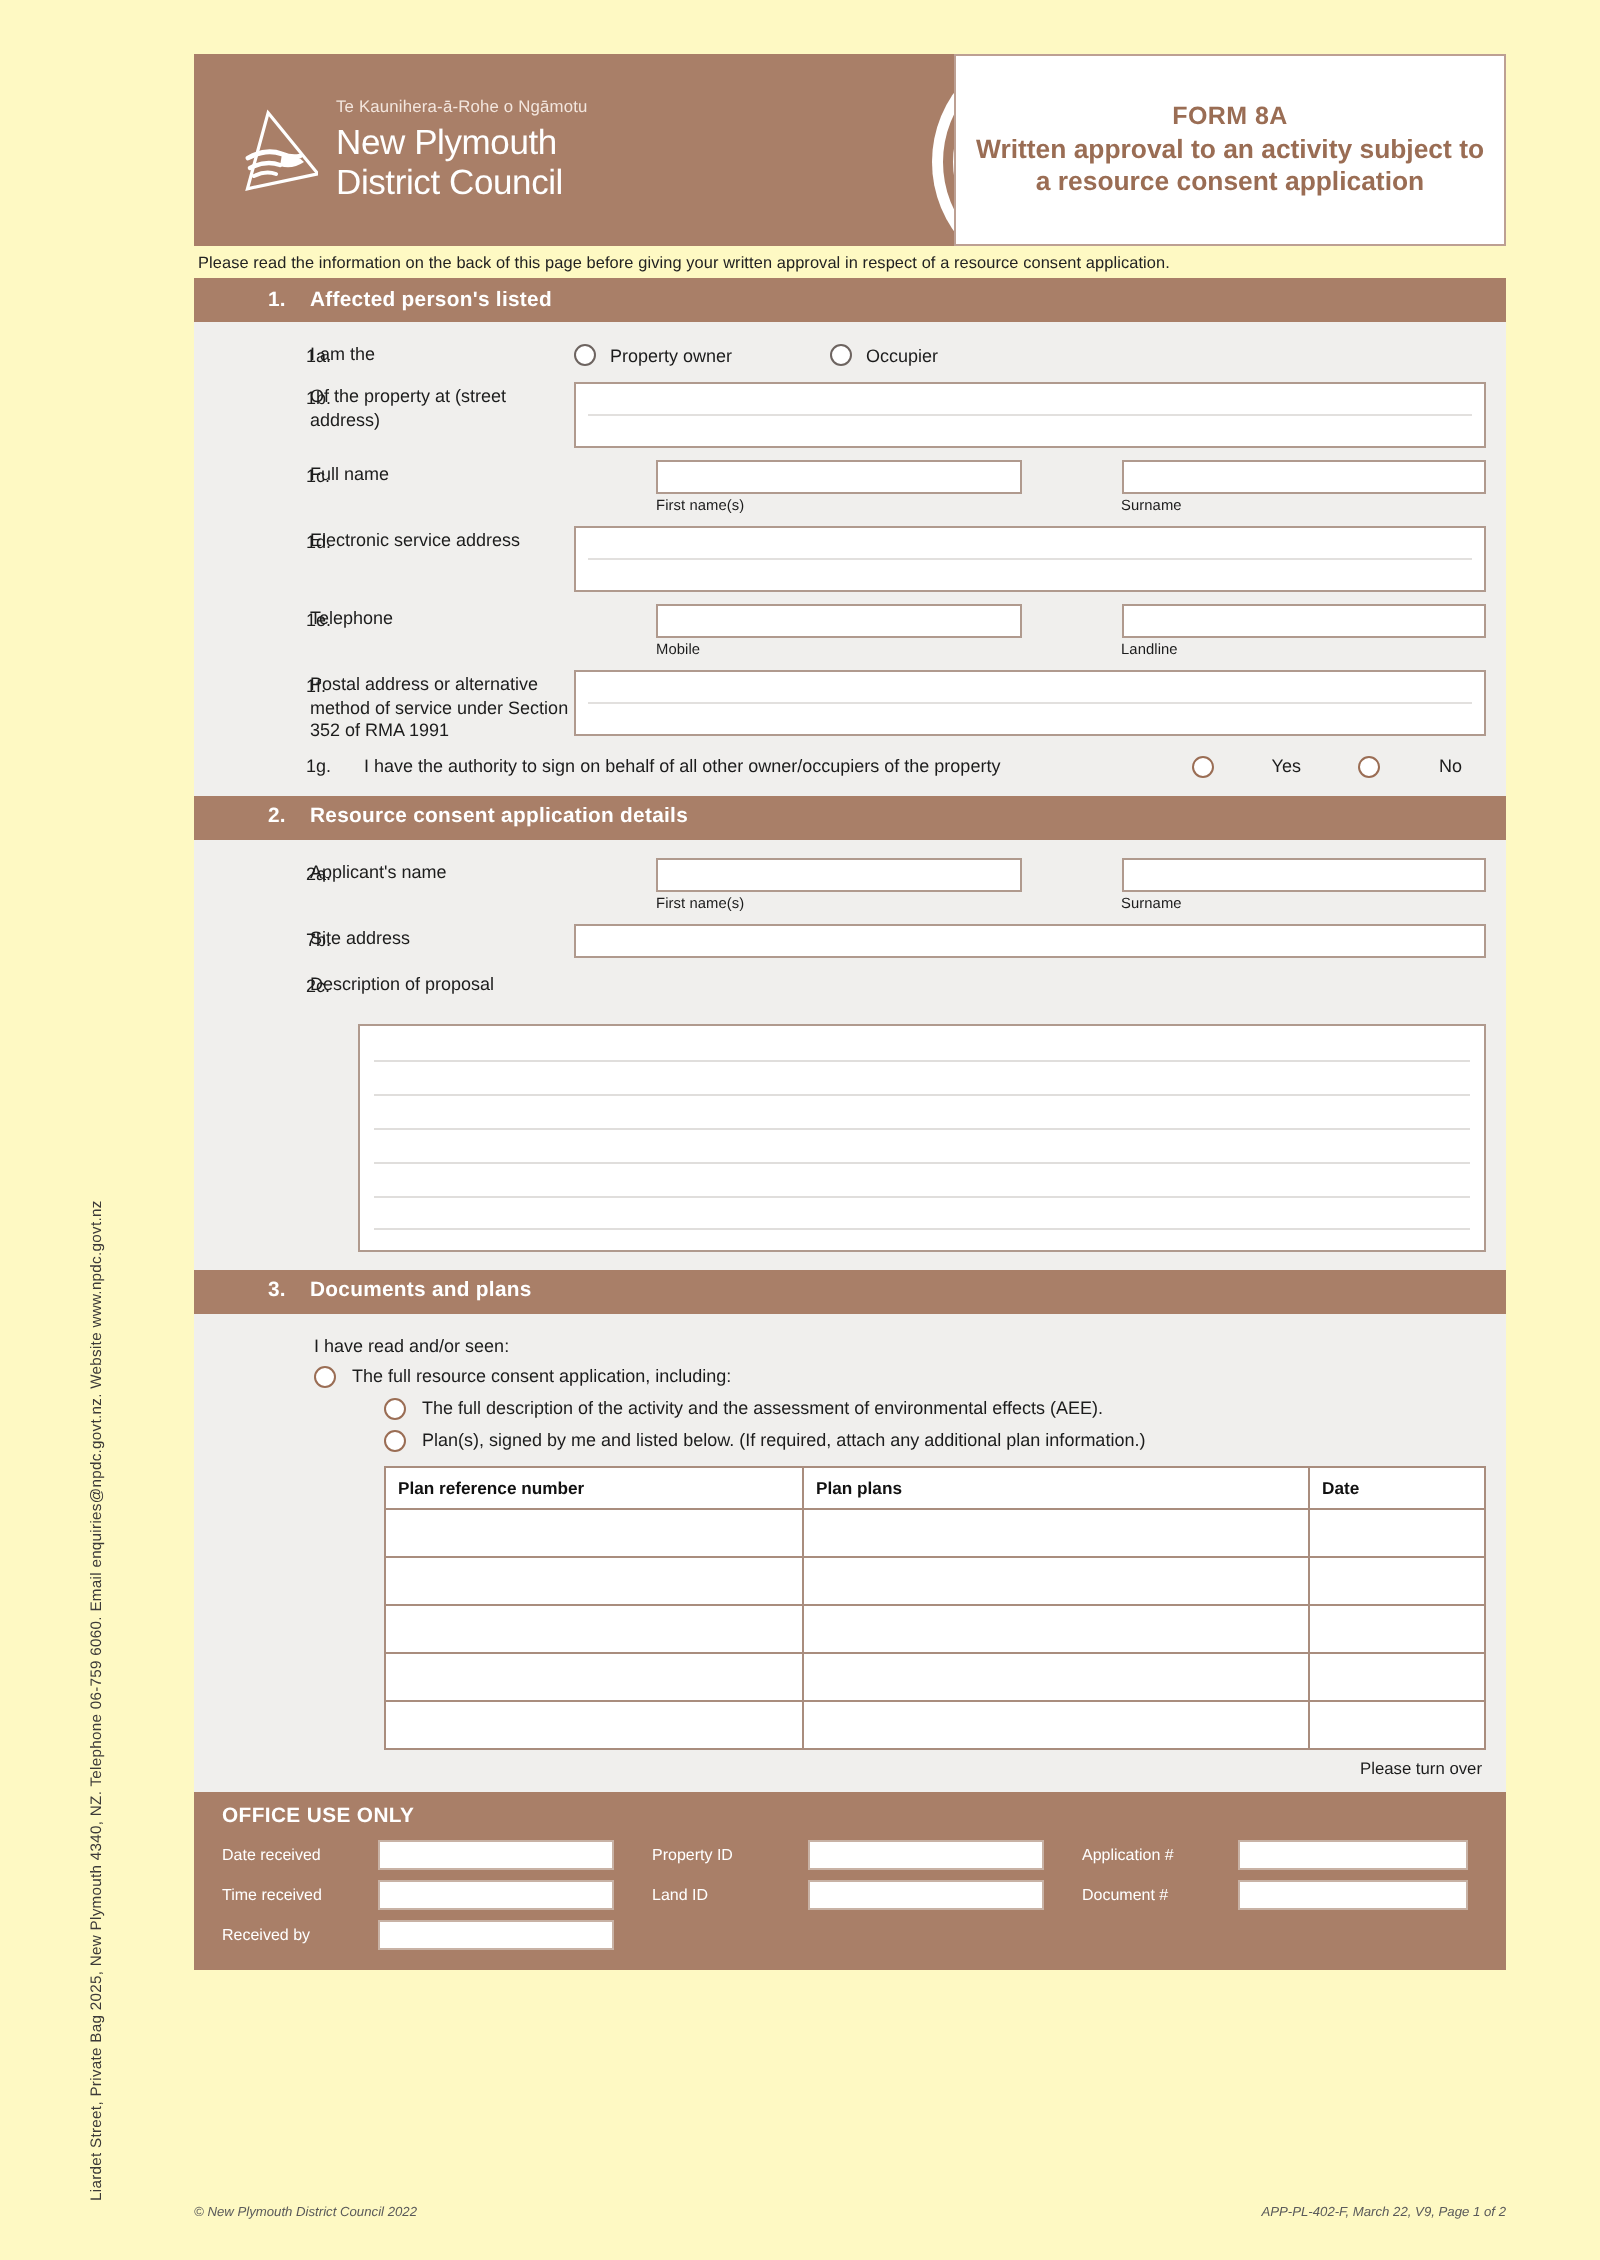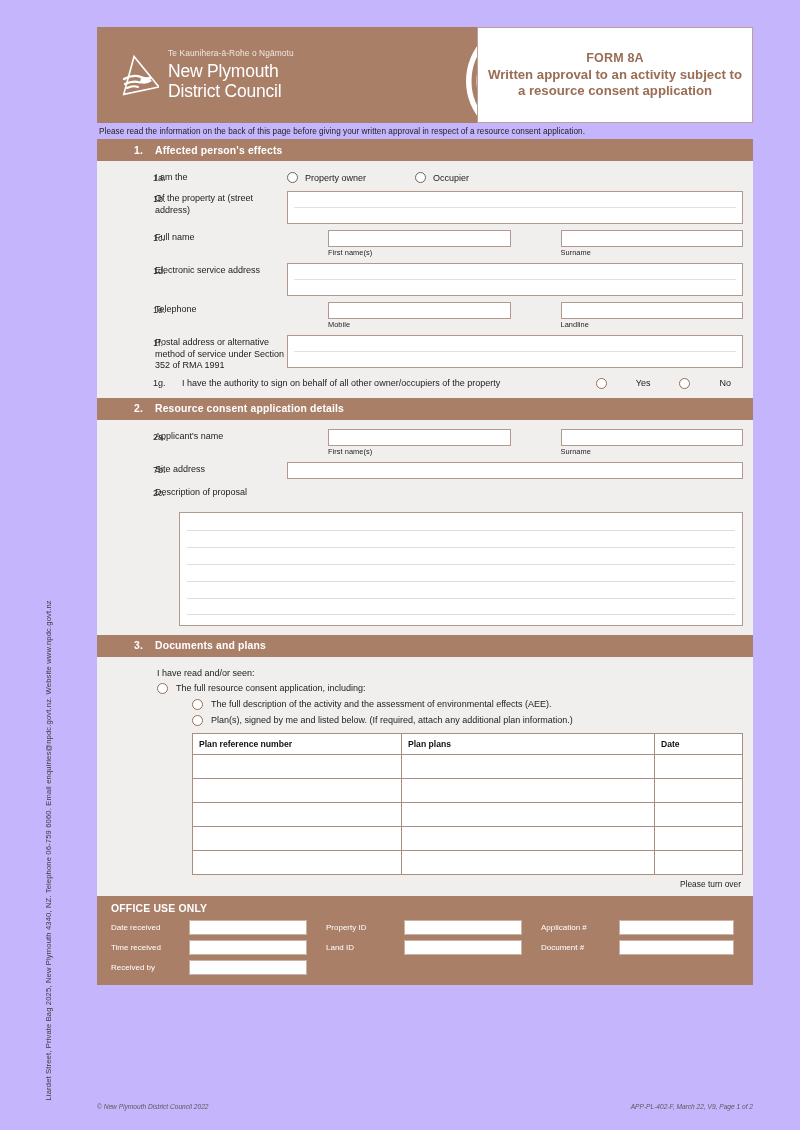--- a/index.html
+++ b/index.html
@@ -5,21 +5,21 @@
   * { box-sizing: border-box; }
   html, body {
     margin: 0; padding: 0;
     width: 800px; height: 1130px;
     background: #ffffff;
     font-family: "Liberation Sans", sans-serif;
   }
   #page {
     position: relative;
     width: 800px; height: 1130px;
-    background: #c4b5fd;
+    background: #fef9c3;
     overflow: hidden;
   }
 
   
   .side-text {
     position: absolute;
     left: -242px;
     top: 806px;
     width: 580px;
     transform: rotate(-90deg);
@@ -346,21 +346,21 @@
       <div class="title-box">
         <div class="title-small">FORM 8A</div>
         <div class="title-main">Written approval to an activity subject to a resource consent application</div>
       </div>
     </div>
 
     <div class="instruction">Please read the information on the back of this page before giving your written approval in respect of a resource consent application.</div>
 
     <div class="sec-head">
       <span class="num">1.</span>
-      <span>Affected person's effects</span>
+      <span>Affected person's listed</span>
     </div>
     <div class="sec-body">
 
       <div class="row">
         <div class="row-label-num">1a.</div>
         <div class="row-label">I am the</div>
         <div class="row-fields">
           <div class="radio-group">
             <span class="radio dark"></span>
             <span class="radio-lbl">Property owner</span>

